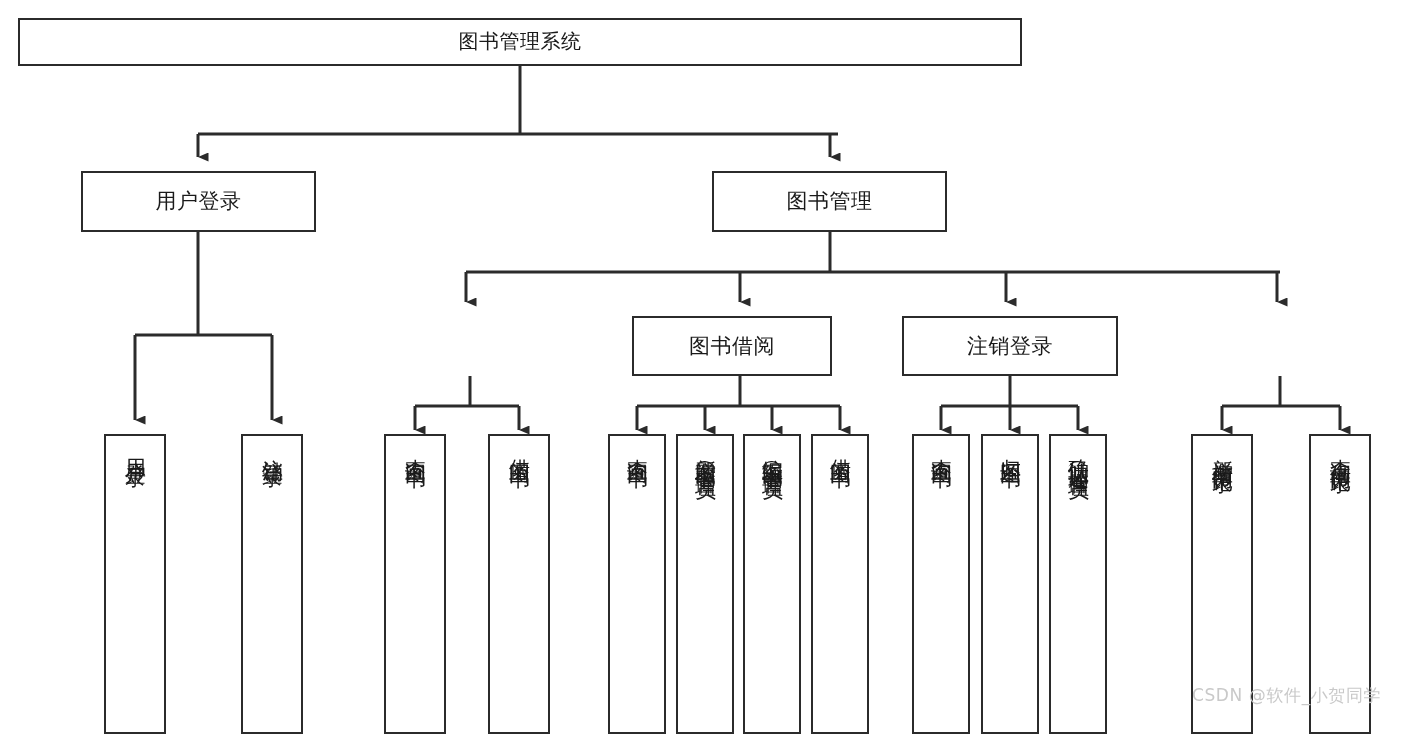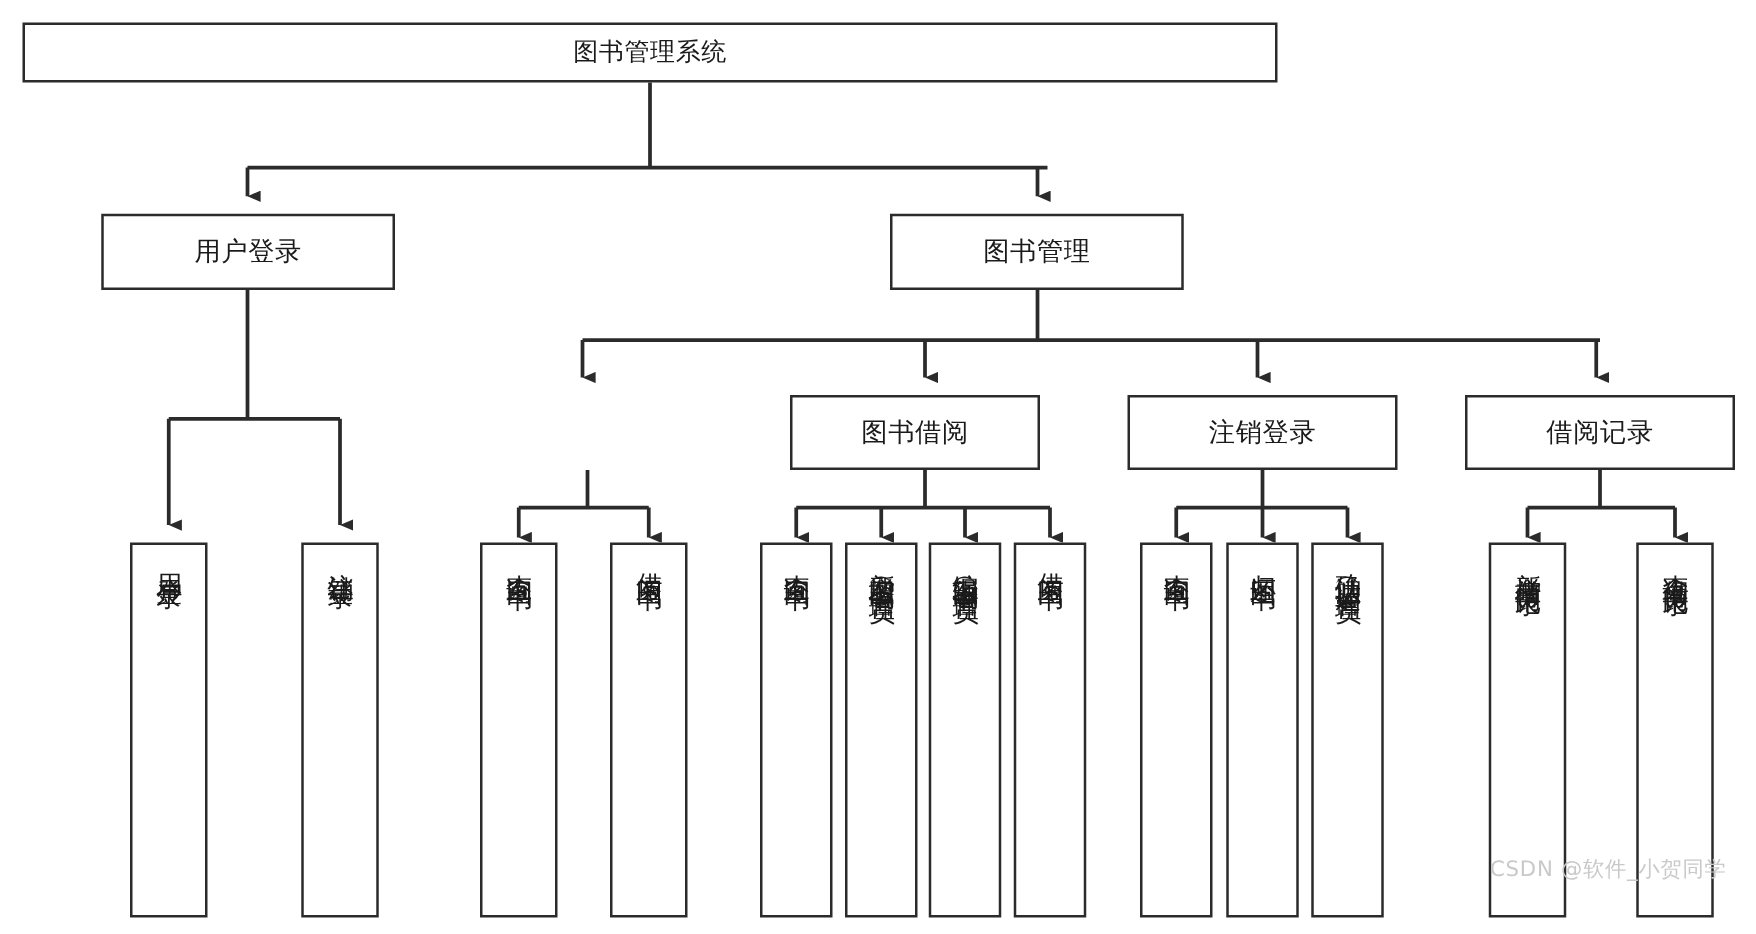--- a/index.html
+++ b/index.html
@@ -135,23 +135,20 @@
   <div class="node-box horizontal" style="left:712px; top:171px; width:235px; height:61px;">
     <span class="node-label">图书管理</span>
   </div>
 
   <div class="node-box horizontal" style="left:632px; top:316px; width:200px; height:60px;">
     <span class="node-label">图书借阅</span>
   </div>
   <div class="node-box horizontal" style="left:902px; top:316px; width:216px; height:60px;">
     <span class="node-label">注销登录</span>
   </div>
-  <div class="node-box horizontal" style="left:1172px; top:316px; width:216px; height:60px;">
-    <span class="node-label">借阅记录</span>
-  </div>
 
   <div class="node-box vertical" style="left:104px; top:434px; width:62px; height:300px;">
     <span class="node-label">用户登录</span>
   </div>
   <div class="node-box vertical" style="left:241px; top:434px; width:62px; height:300px;">
     <span class="node-label">注销登录</span>
   </div>
 
   <div class="node-box vertical" style="left:384px; top:434px; width:62px; height:300px;">
     <span class="node-label">查询图书</span>

